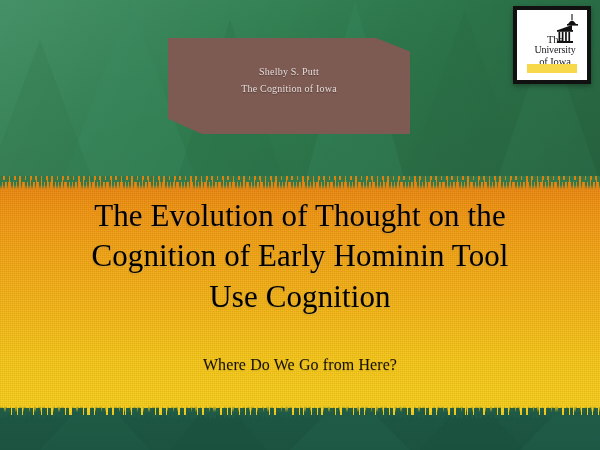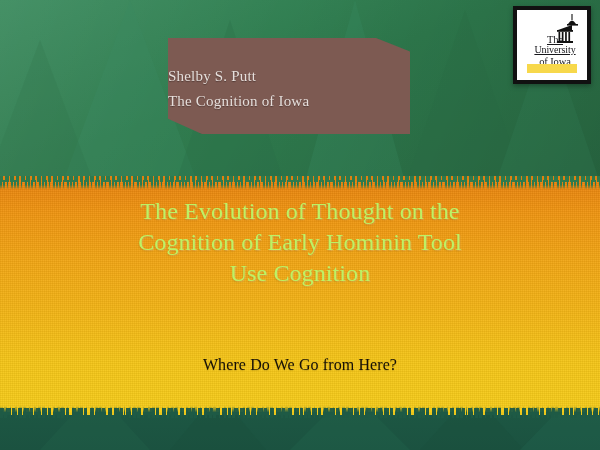--- a/index.html
+++ b/index.html
@@ -123,23 +123,23 @@
     position: absolute;
     left: 168px; top: 38px;
     width: 242px; height: 96px;
     background: #7d5a52;
     clip-path: polygon(0 0, 86% 0, 100% 14%, 100% 100%, 14% 100%, 0 84%);
     box-shadow: 0 2px 6px rgba(0,0,0,.22);
   }
   .author-inner {
     position: absolute;
     left: 0; right: 0; top: 26px;
-    text-align: left;
+    text-align: center;
     color: #e6dedb;
-    font-size: 15px;
+    font-size: 10px;
     line-height: 1.65;
     letter-spacing: .2px;
     text-shadow: 0 1px 1px rgba(0,0,0,.35);
   }
 
   
   .logo {
     position: absolute;
     left: 513px; top: 6px;
     width: 78px; height: 78px;
@@ -157,37 +157,37 @@
     position: absolute;
     left: 4px; top: 24px;
     width: 68px;
     text-align: center;
     color: #16161a;
     font-family: "Liberation Serif", "DejaVu Serif", serif;
     font-size: 10.5px;
     line-height: 1.08;
     letter-spacing: -.1px;
   }
-  .logo-text .lt { display: block; text-decoration: underline; }
+  .logo-text .lt { display: block; }
   .logo-text .big { font-size: 10px; }
   .logo-bar {
     position: absolute;
     left: 10px; right: 10px; bottom: 7px;
     height: 9px;
     background: #f7d84b;
   }
 
   
   .title {
     position: absolute;
     left: 20px; top: 196px;
     width: 560px;
     text-align: center;
-    color: #bef264;
-    font-size: 24px;
+    color: #000000;
+    font-size: 31px;
     line-height: 1.3;
     letter-spacing: .1px;
     text-shadow: 1px 1px 1px rgba(255,255,255,.18), 0 1px 2px rgba(0,0,0,.18);
   }
   .subtitle {
     position: absolute;
     left: 20px; top: 356px;
     width: 560px;
     text-align: center;
     color: #171107;

